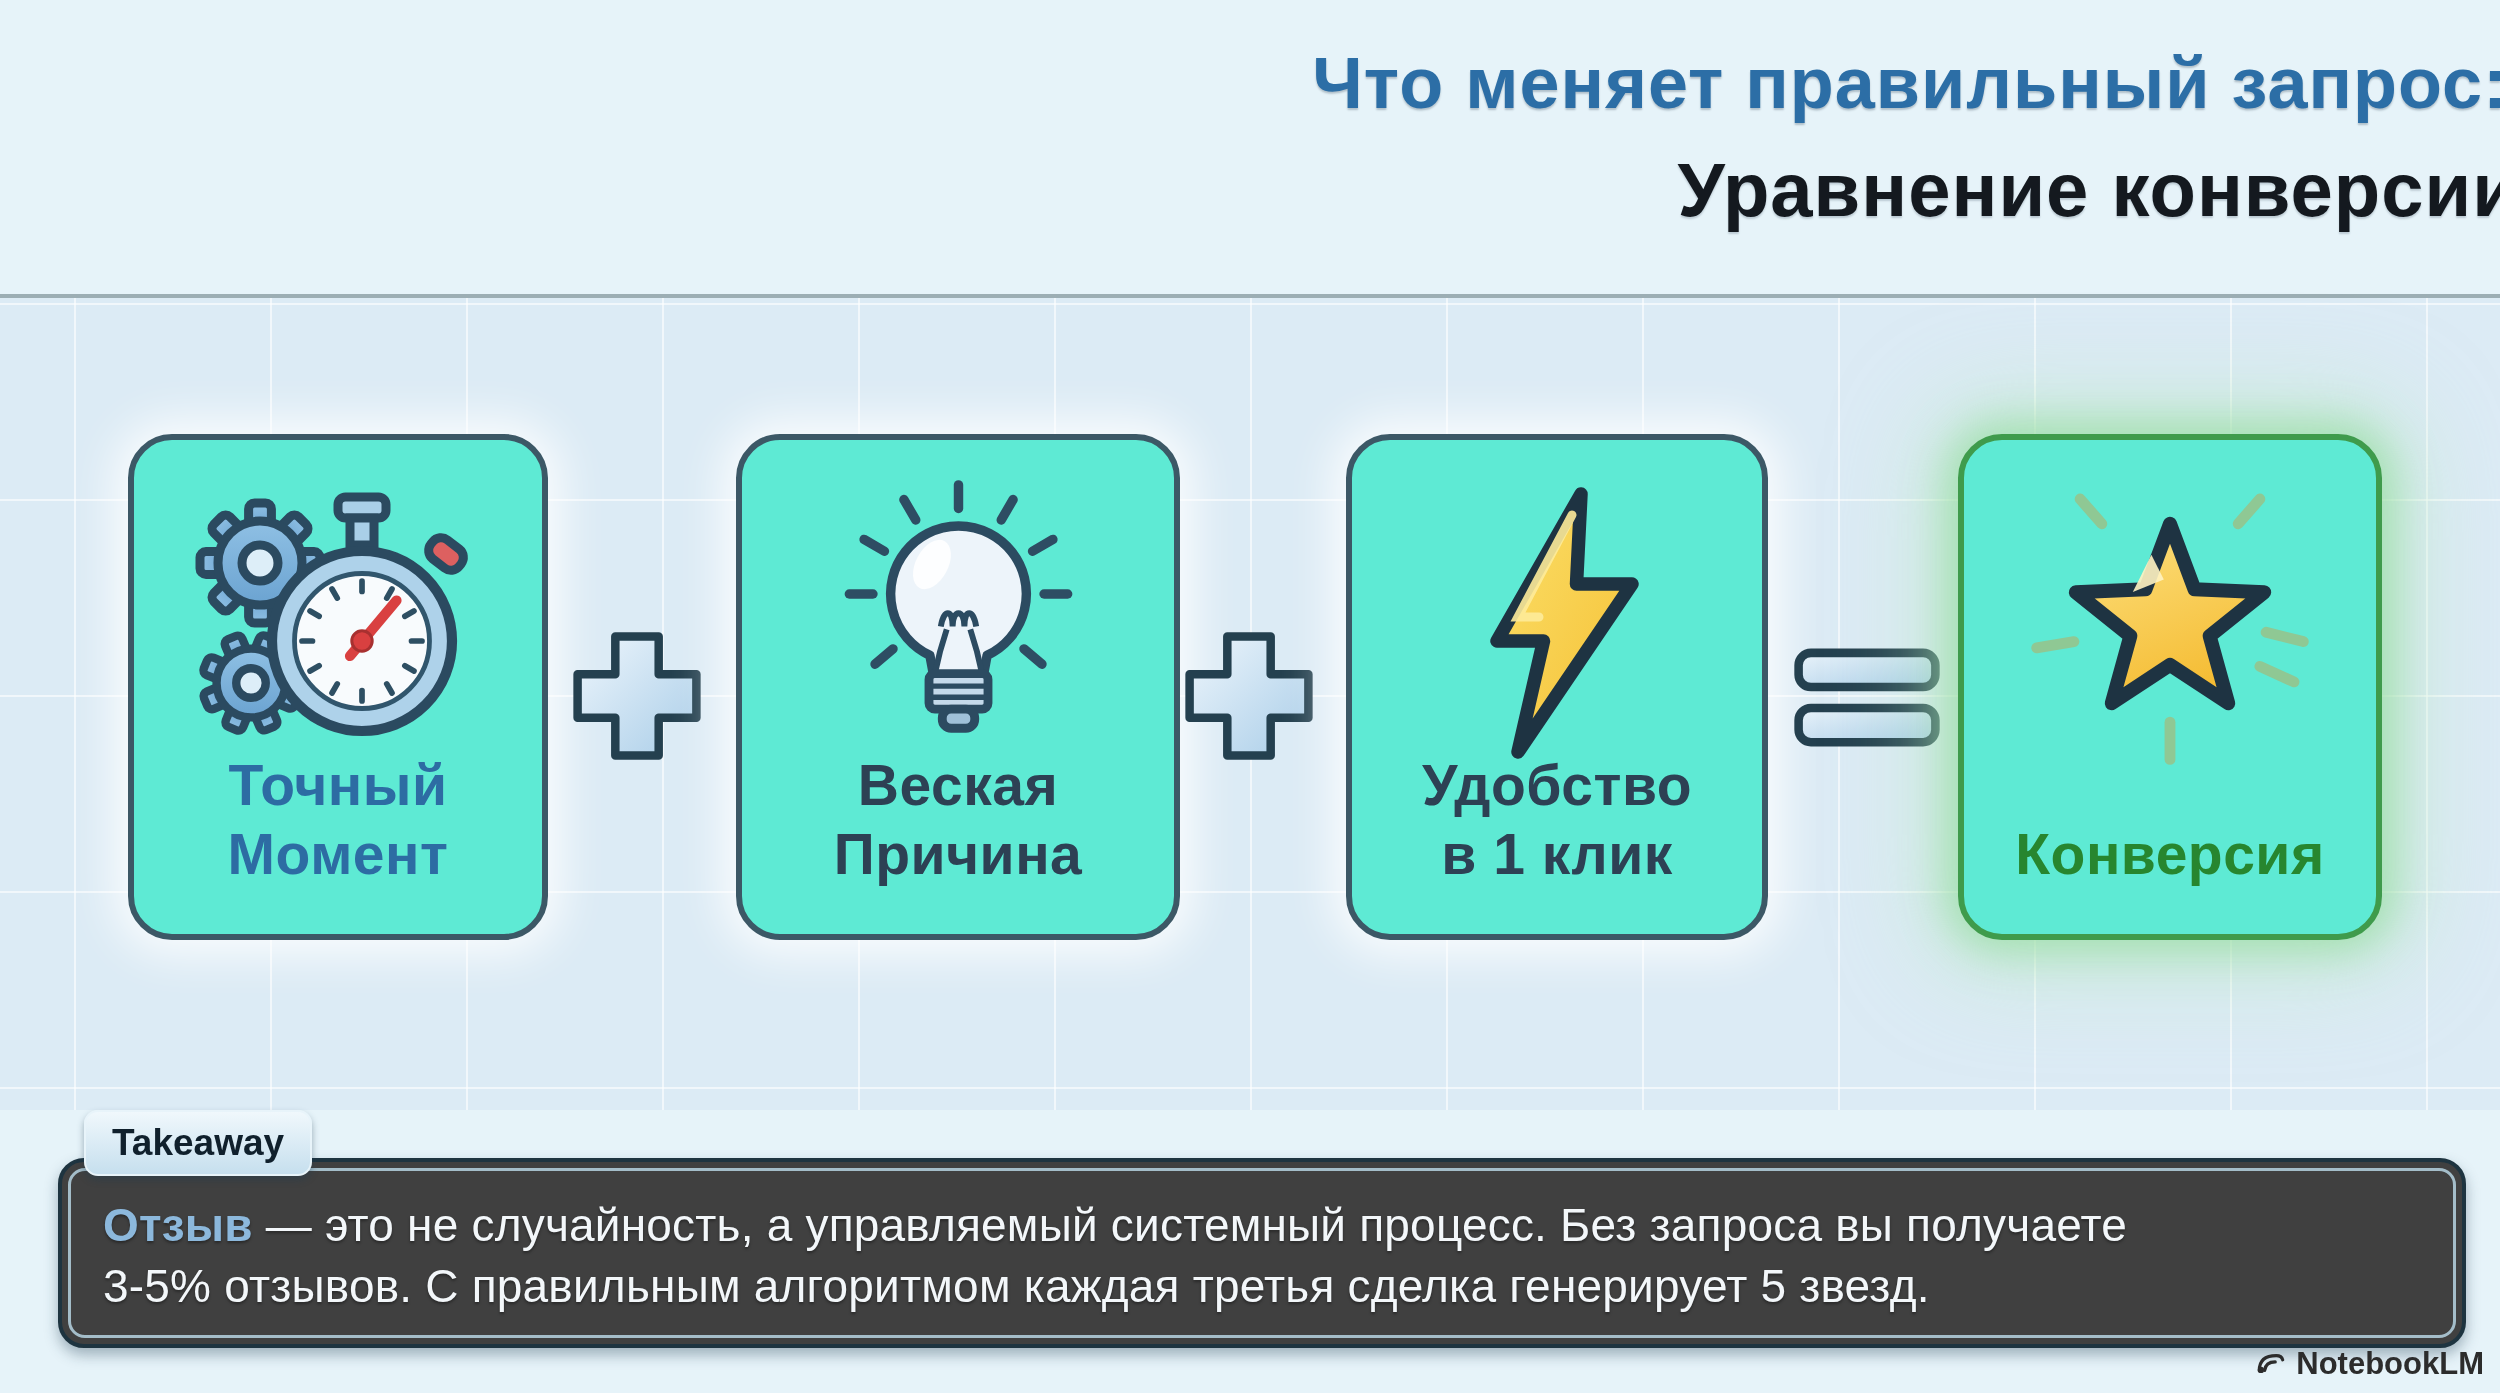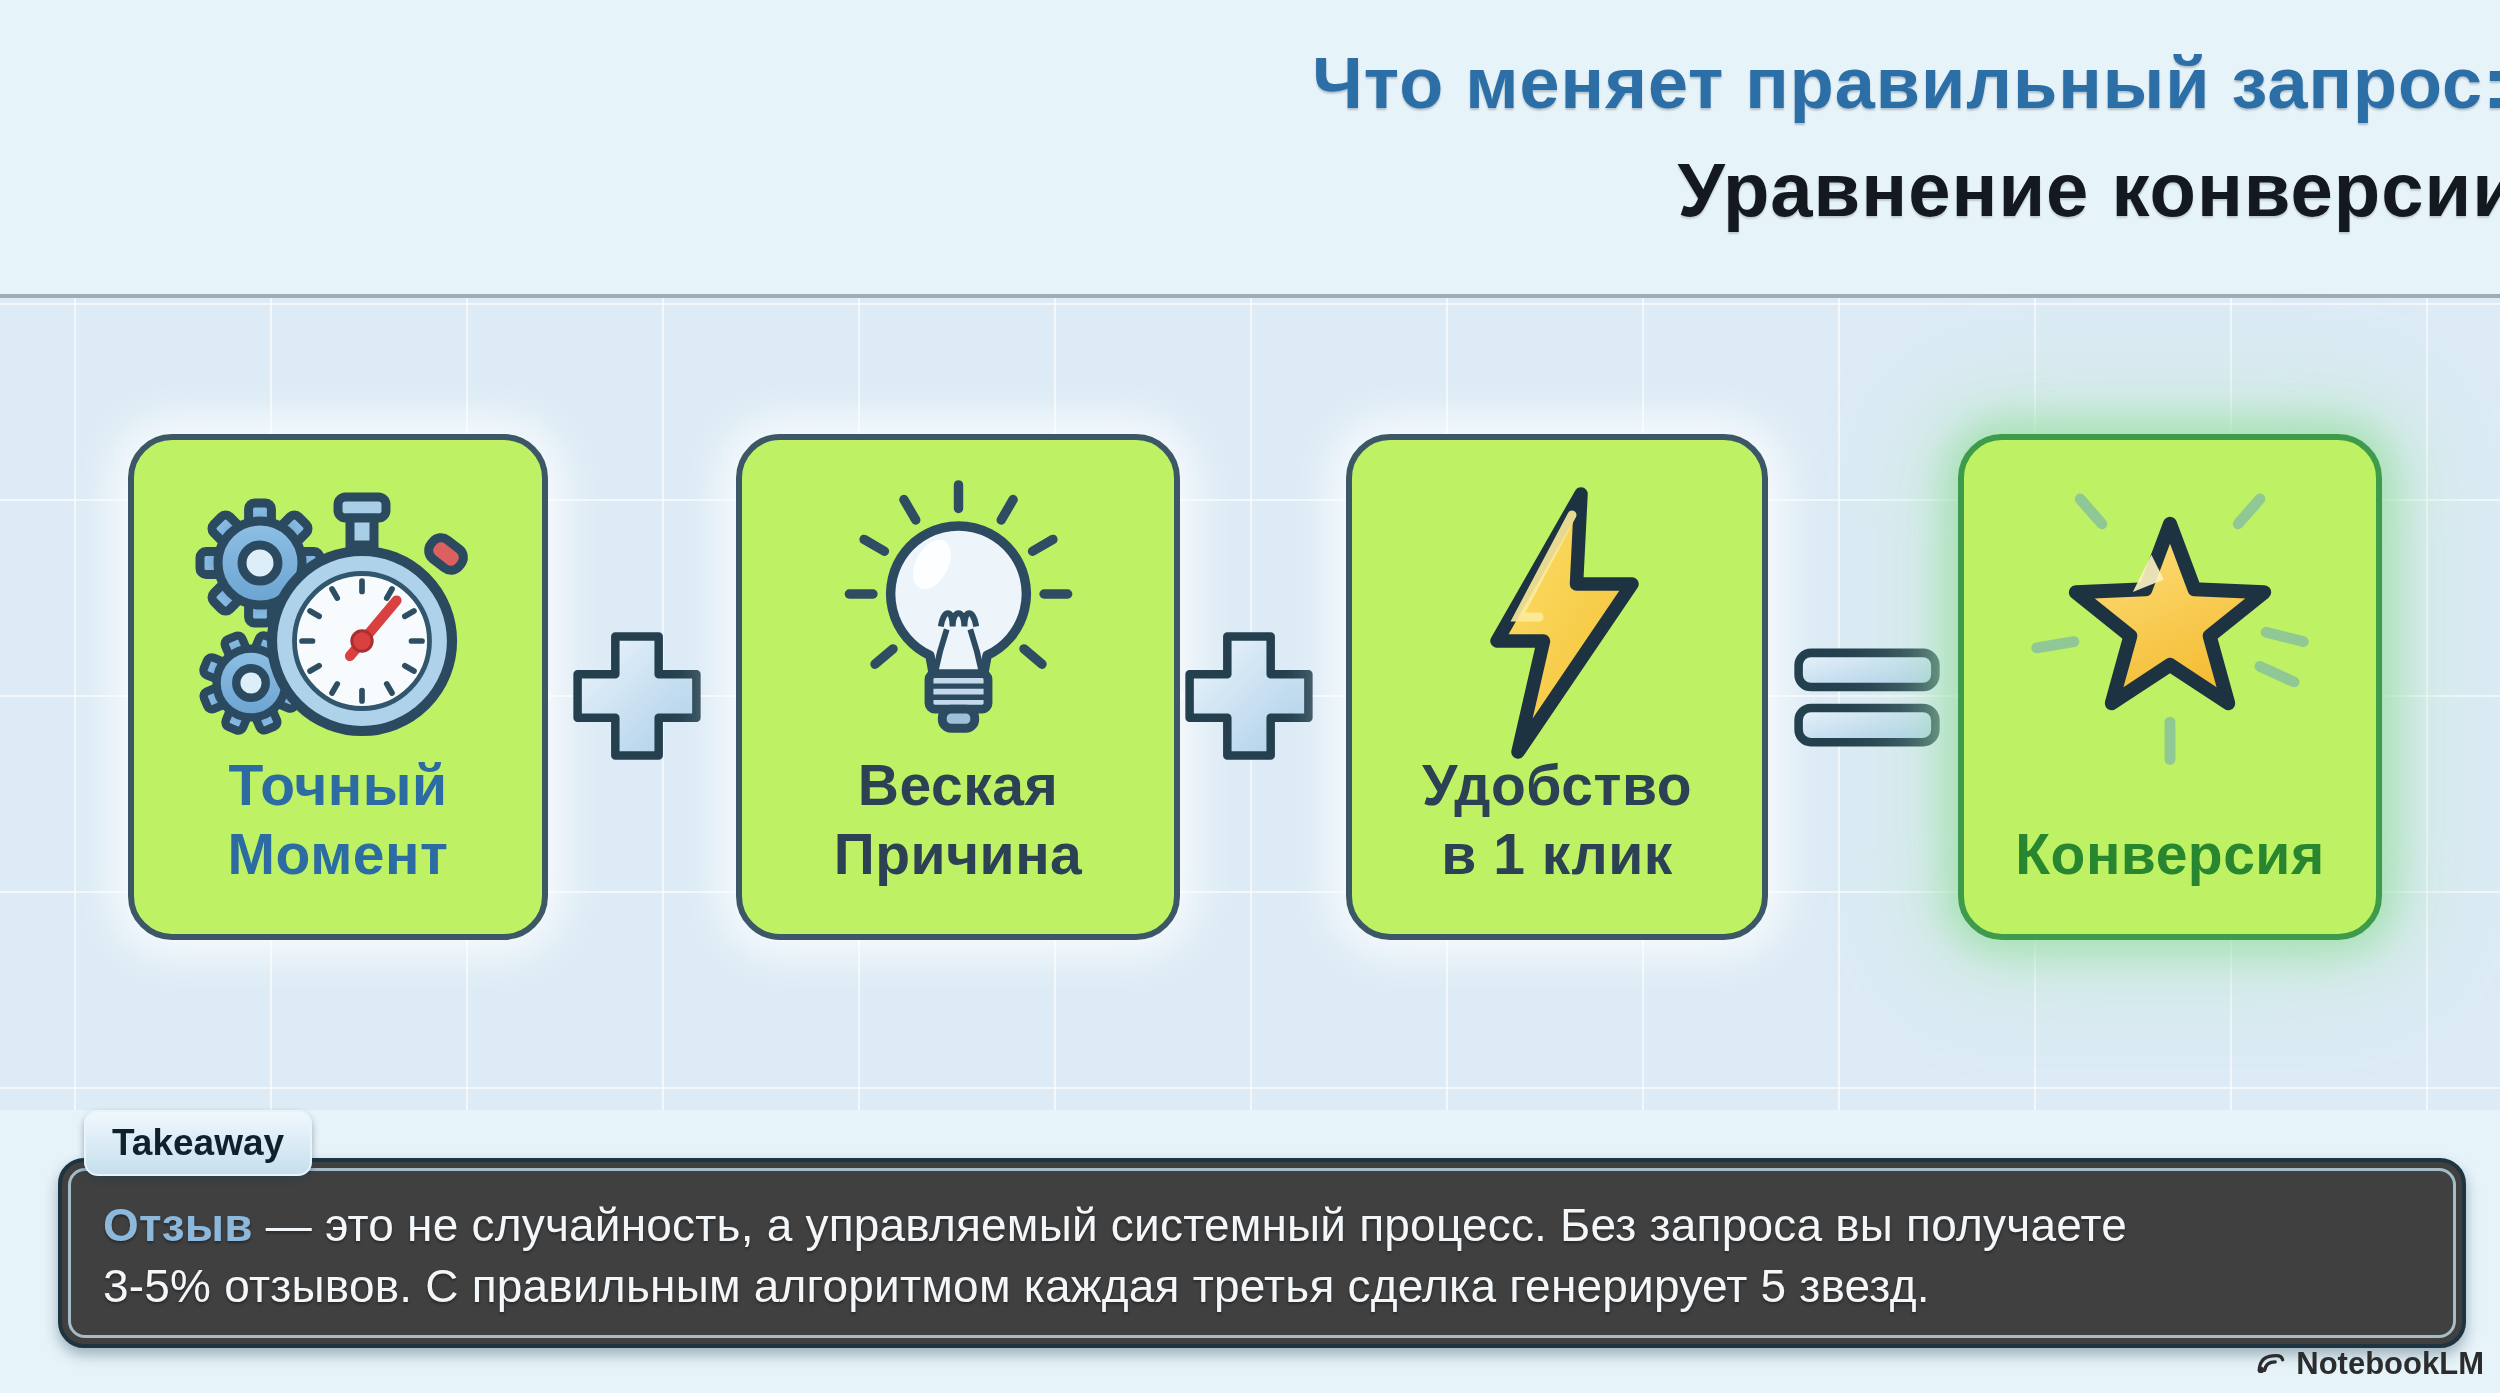--- a/index.html
+++ b/index.html
@@ -22,21 +22,21 @@
     text-shadow:0 2px 2px rgba(20,40,60,.25);
   }
   .title2{
     position:absolute;left:16px;top:142px;width:100%;margin:4px;text-align:right;
     font-size:76px;font-weight:bold;color:#14191f;letter-spacing:1px;
     text-shadow:0 2px 2px rgba(20,40,60,.2);
   }
   .divider{position:absolute;left:0;top:294px;width:100%;height:4px;background:#9caeb4;}
 
   .card{
-    position:absolute;top:434px;height:506px;background:#bef264;
+    position:absolute;top:434px;height:506px;background:#5eead4;
     border:6px solid #3c5866;border-radius:44px;box-sizing:border-box;
     display:flex;flex-direction:column;align-items:center;
     box-shadow:0 0 46px 14px rgba(255,255,255,.85);
   }
   .card1{left:128px;width:420px;}
   .card2{left:736px;width:444px;}
   .card3{left:1346px;width:422px;}
   .card4{left:1958px;width:424px;border-color:#3f9b4c;
     box-shadow:0 0 40px 12px rgba(150,220,160,.75), 0 0 90px 34px rgba(185,235,195,.5);}
   .icon-wrap{flex:0 0 auto;margin-top:18px;height:330px;display:flex;align-items:center;justify-content:center;}

